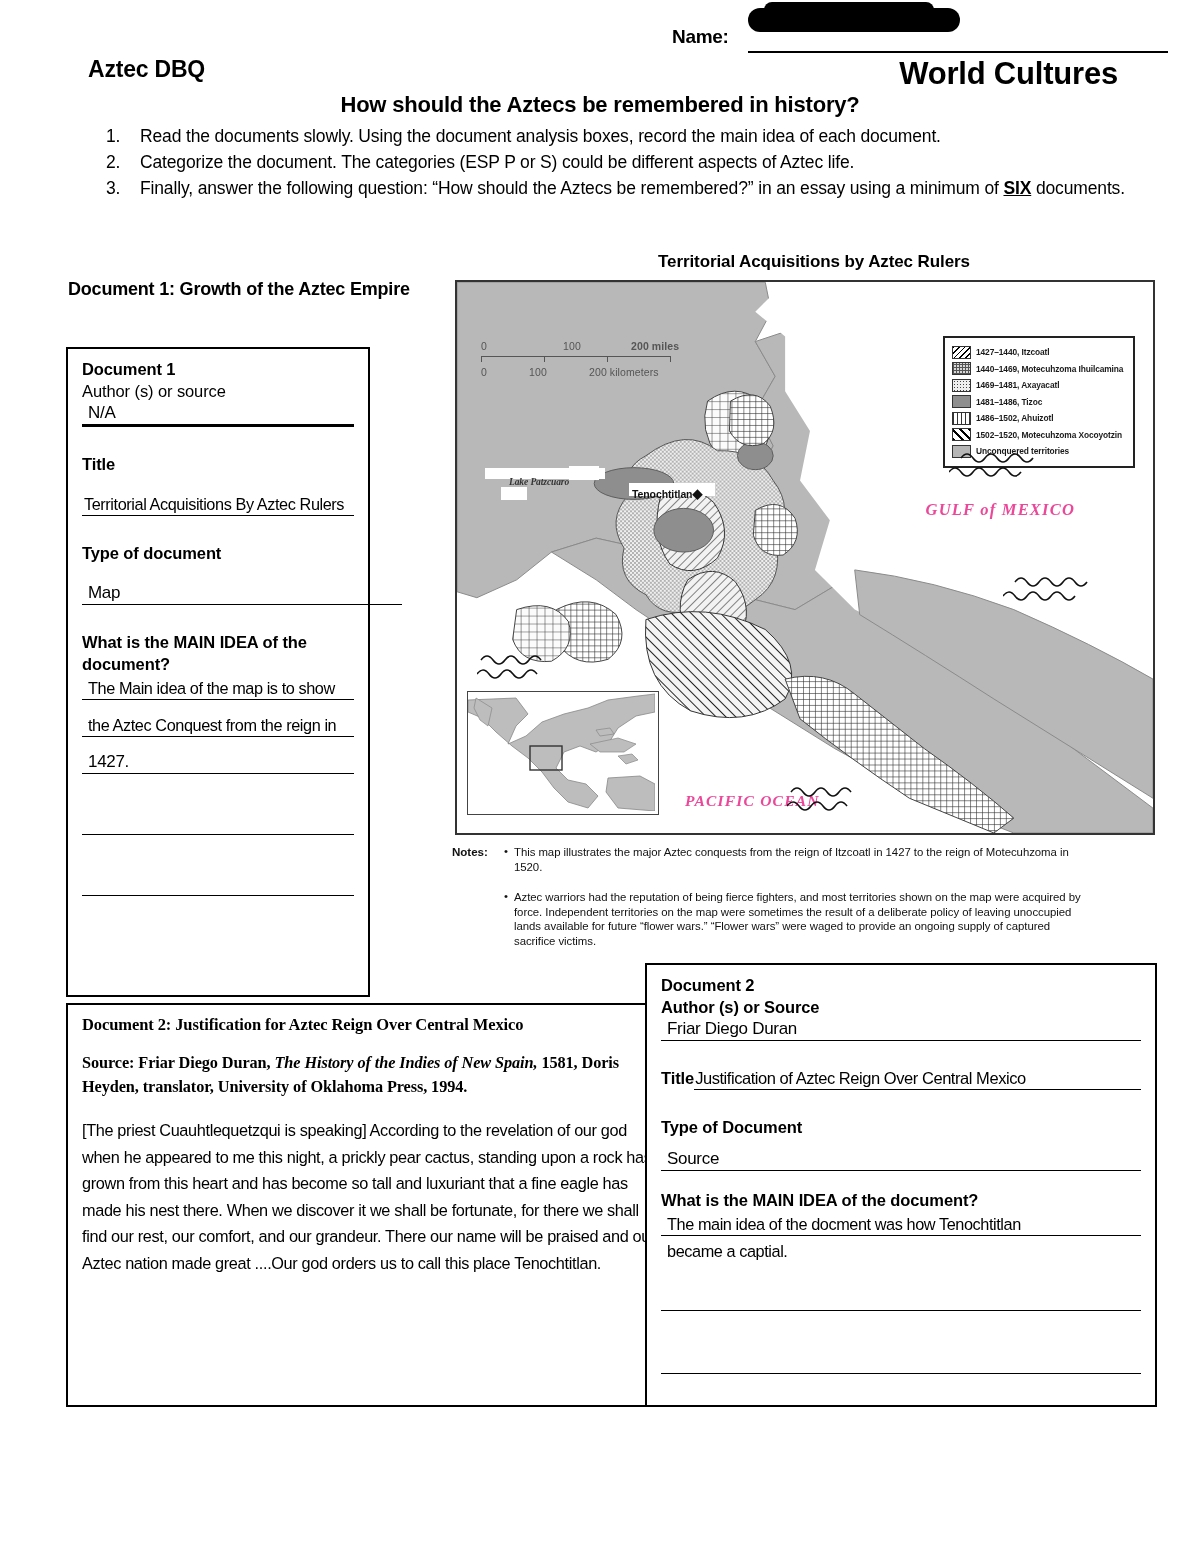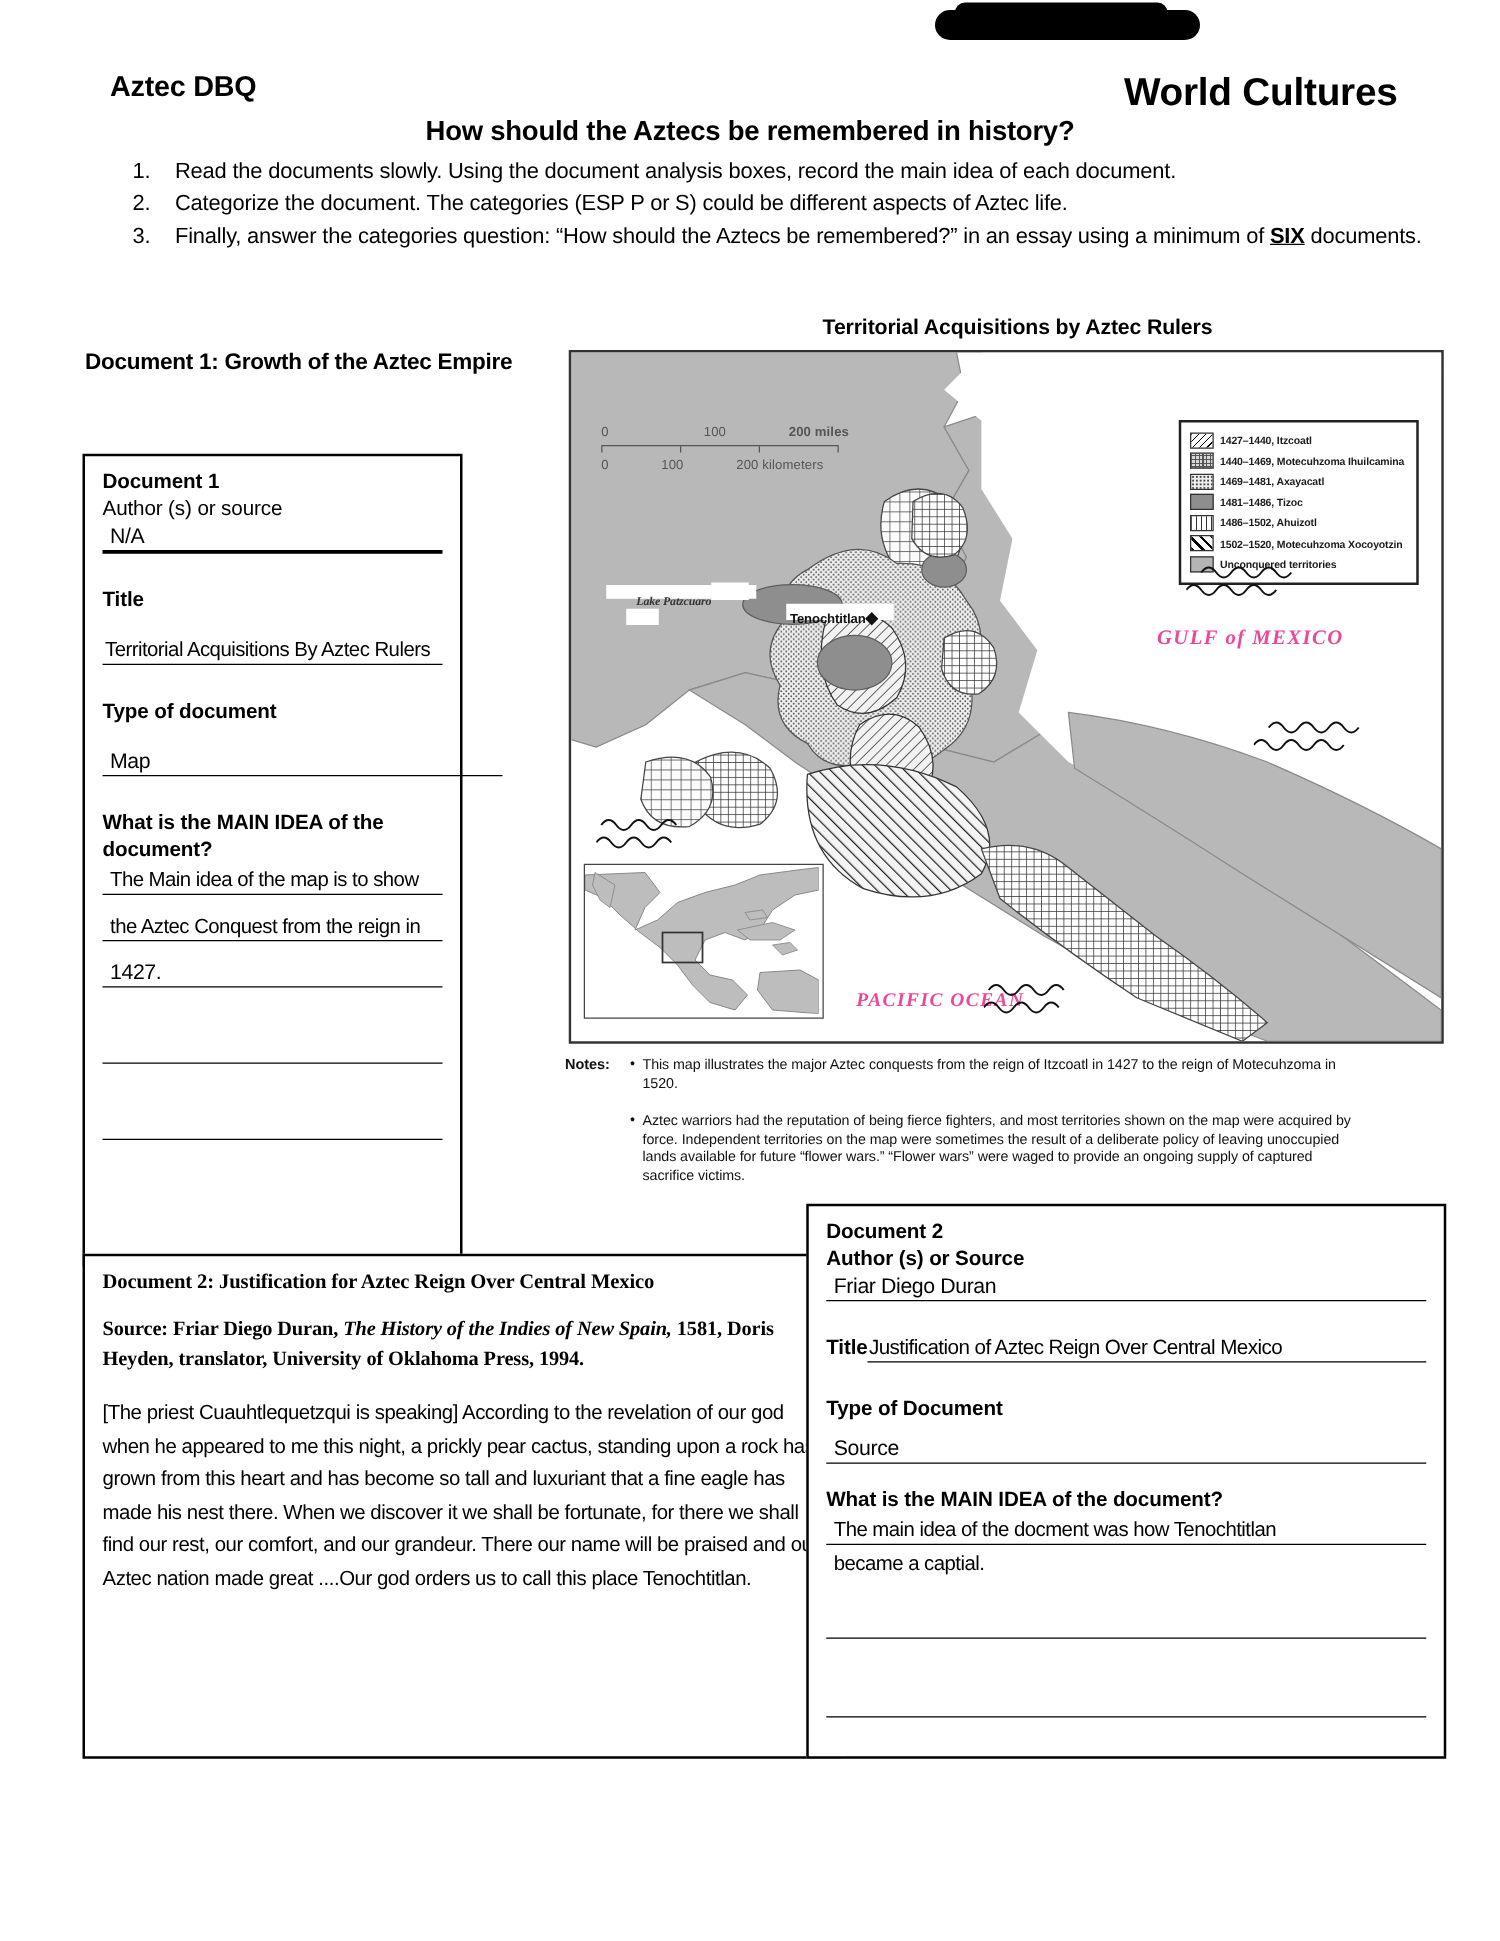--- a/index.html
+++ b/index.html
@@ -123,21 +123,21 @@
 
   
   .analysis-box {
     position: absolute;
     border: 2.5px solid #000;
     background: #fff;
     box-sizing: border-box;
   }
   #doc1-analysis {
     left: 66px;
-    top: 363px;
+    top: 347px;
     width: 304px;
     height: 650px;
   }
   #doc2-analysis {
     left: 645px;
     top: 963px;
     width: 512px;
     height: 444px;
   }
   .ab-inner { padding: 10px 14px 0 14px; }
@@ -413,38 +413,42 @@
     position: absolute;
     left: 0; top: -1px;
   }
   .notes-second { margin-top: 16px; padding-left: 52px; }
 </style>
 </head>
 <body>
 
 <div id="page">
 
+  <div class="name-row">
+    <span class="name-label">Name:</span>
+    <div class="name-rule"></div>
+  </div>
   <div class="name-redaction"></div>
 
   <div class="doc-title-left">Aztec DBQ</div>
   <div class="doc-title-right">World Cultures</div>
   <div class="essay-question">How should the Aztecs be remembered in history?</div>
 
   <div class="instructions">
     <div class="instr-item">
       <span class="instr-num">1.</span>
       <span>Read the documents slowly. Using the document analysis boxes, record the main idea of each document.</span>
     </div>
     <div class="instr-item">
       <span class="instr-num">2.</span>
       <span>Categorize the document. The categories (ESP  P or S) could be different aspects of Aztec life.</span>
     </div>
     <div class="instr-item">
       <span class="instr-num">3.</span>
-      <span>Finally, answer the categories question: “How should the Aztecs be remembered?”  in an essay using a minimum of </span><u>SIX</u><span> documents.</span>
+      <span>Finally, answer the following question: “How should the Aztecs be remembered?”  in an essay using a minimum of </span><u>SIX</u><span> documents.</span>
     </div>
   </div>
 
   <div class="doc1-heading">Document 1: Growth of the Aztec Empire</div>
 
   <div class="analysis-box" id="doc1-analysis">
     <div class="ab-inner">
       <div class="ab-title">Document 1</div>
       <div class="ab-sub">Author (s) or source</div>
       <div class="answer-line">

